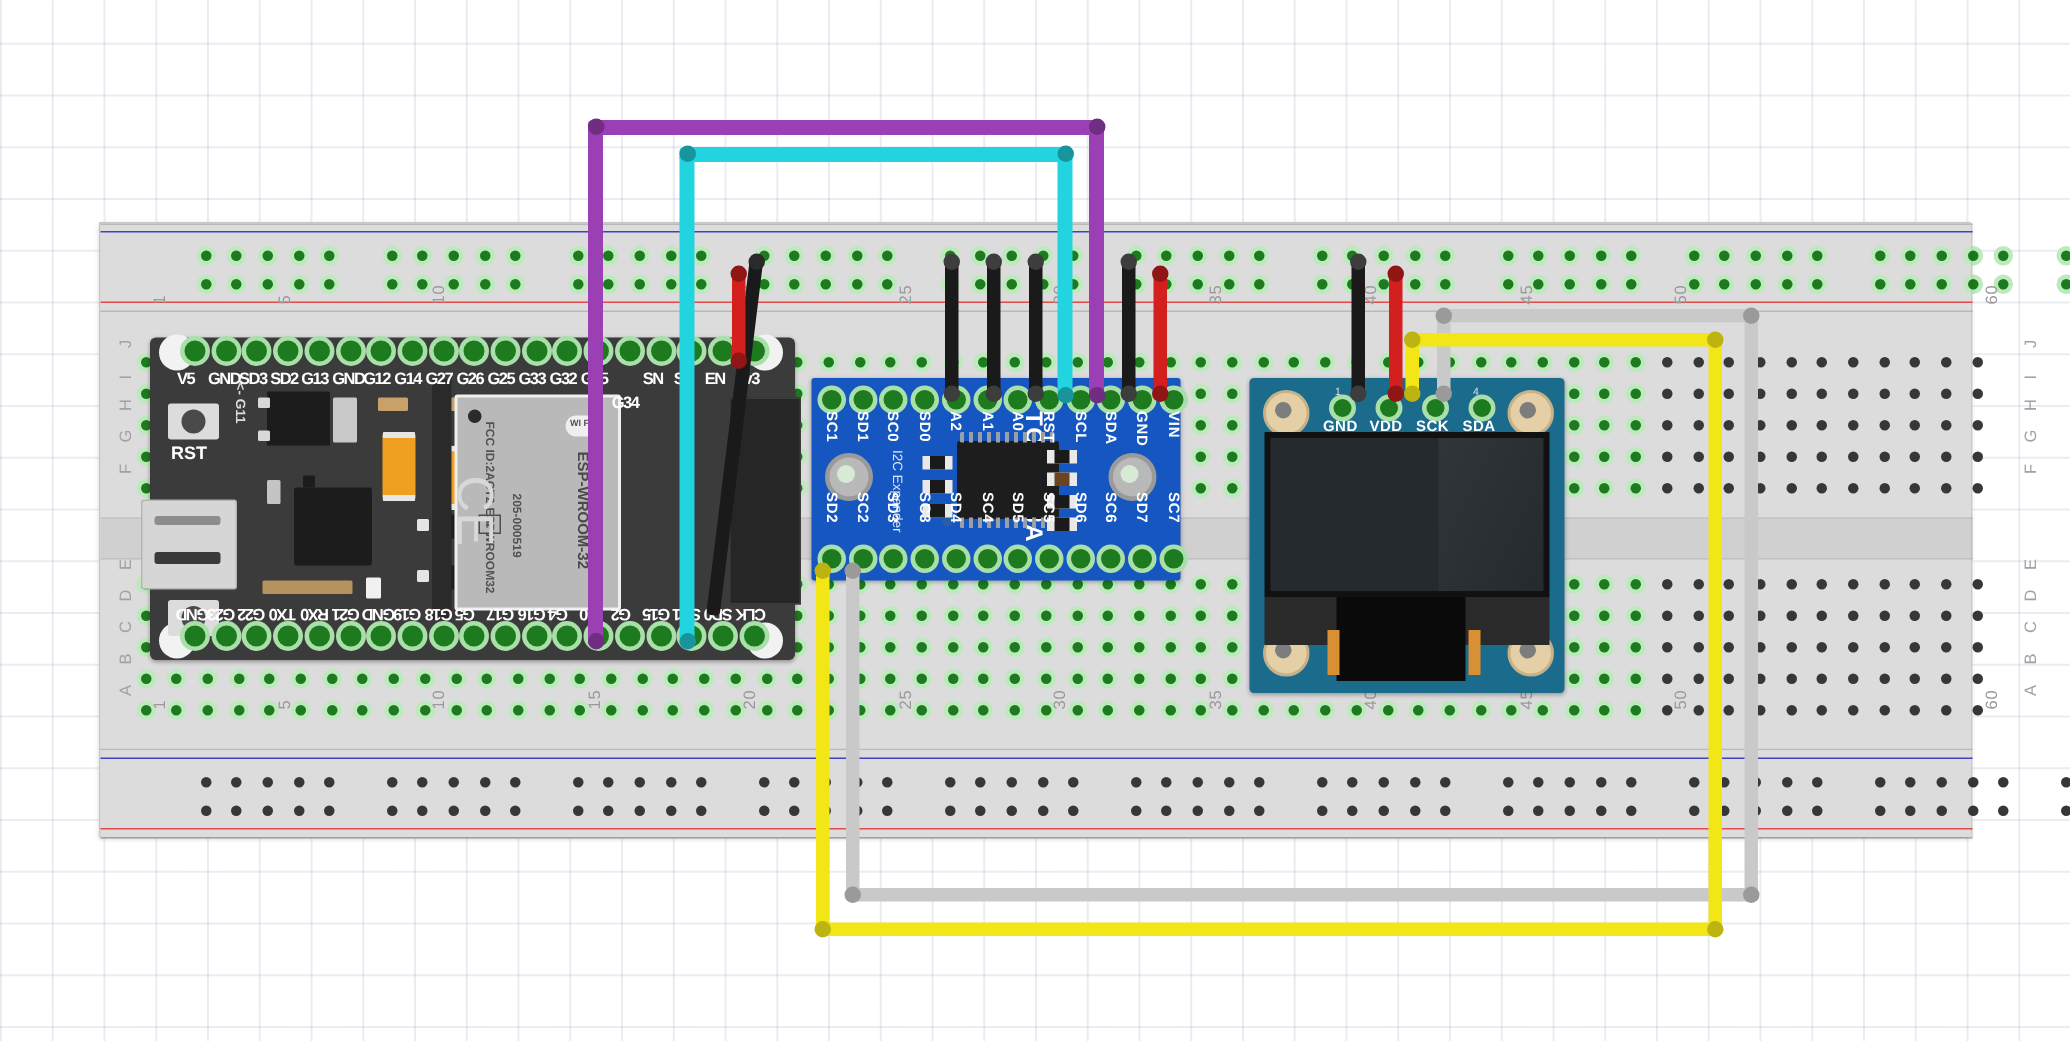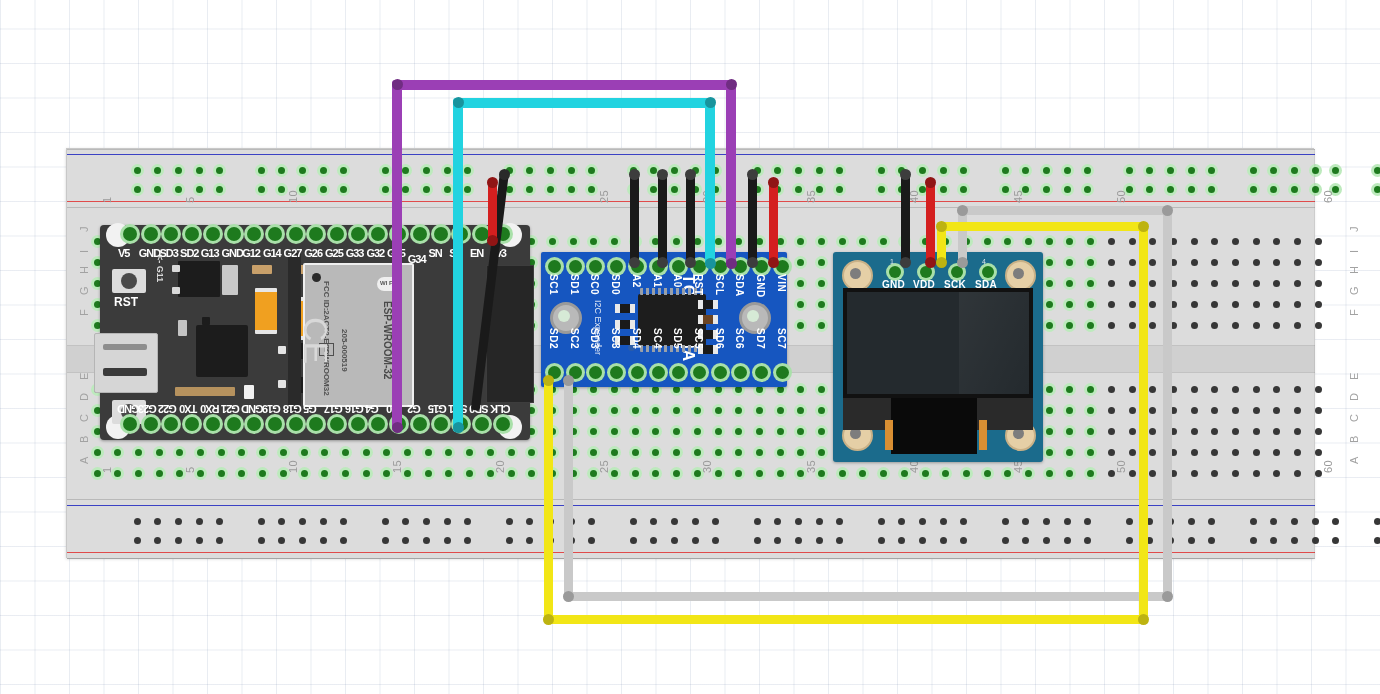--- a/index.html
+++ b/index.html
@@ -1097,21 +1097,21 @@
         <div class="esp-lbl" style="left: 100.8px; top: 22px;">G13</div>
         <div class="esp-lbl" style="left: 121.5px; top: 22px;">GND</div>
         <div class="esp-lbl" style="left: 142.2px; top: 22px;">G12</div>
         <div class="esp-lbl" style="left: 162.9px; top: 22px;">G14</div>
         <div class="esp-lbl" style="left: 183.6px; top: 22px;">G27</div>
         <div class="esp-lbl" style="left: 204.3px; top: 22px;">G26</div>
         <div class="esp-lbl" style="left: 225px; top: 22px;">G25</div>
         <div class="esp-lbl" style="left: 245.7px; top: 22px;">G33</div>
         <div class="esp-lbl" style="left: 266.4px; top: 22px;">G32</div>
         <div class="esp-lbl" style="left: 287.1px; top: 22px;">G35</div>
-        <div class="esp-lbl" style="left: 307.8px; top: 28px;">G34</div>
+        <div class="esp-lbl" style="left: 307.8px; top: 38px;">G34</div>
         <div class="esp-lbl" style="left: 328.5px; top: 22px;">SN</div>
         <div class="esp-lbl" style="left: 349.2px; top: 22px;">SP</div>
         <div class="esp-lbl" style="left: 369.9px; top: 22px;">EN</div>
         <div class="esp-lbl" style="left: 390.6px; top: 22px;">3v3</div>
       </div>
     <div id="esp-bot-labels">
         <div class="esp-lbl flip" style="left: 18px; top: 178px;">GND</div>
         <div class="esp-lbl flip" style="left: 38.7px; top: 178px;">G23</div>
         <div class="esp-lbl flip" style="left: 59.4px; top: 178px;">G22</div>
         <div class="esp-lbl flip" style="left: 80.1px; top: 178px;">TX0</div>

